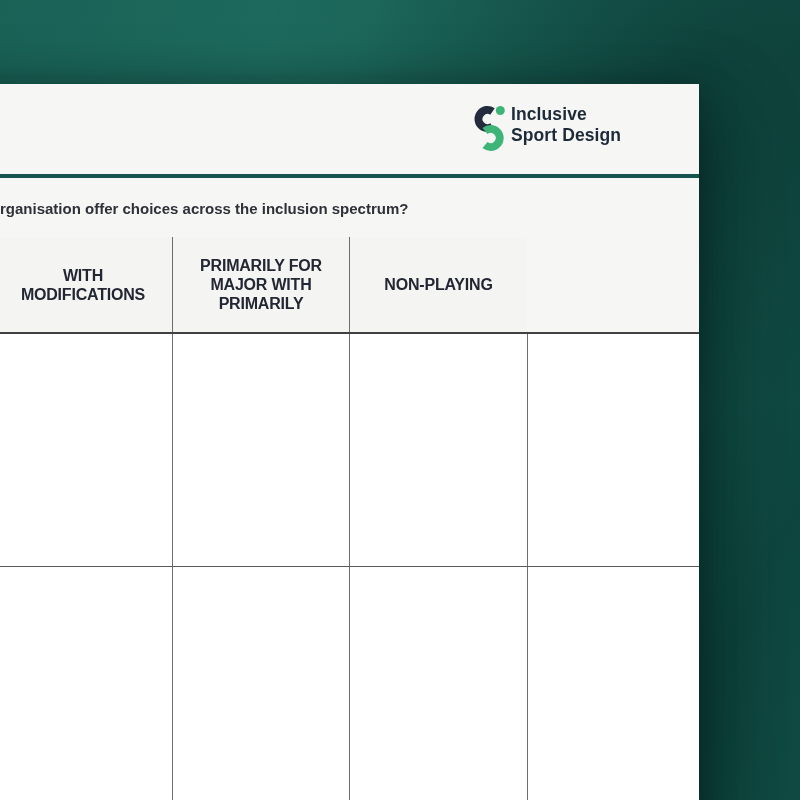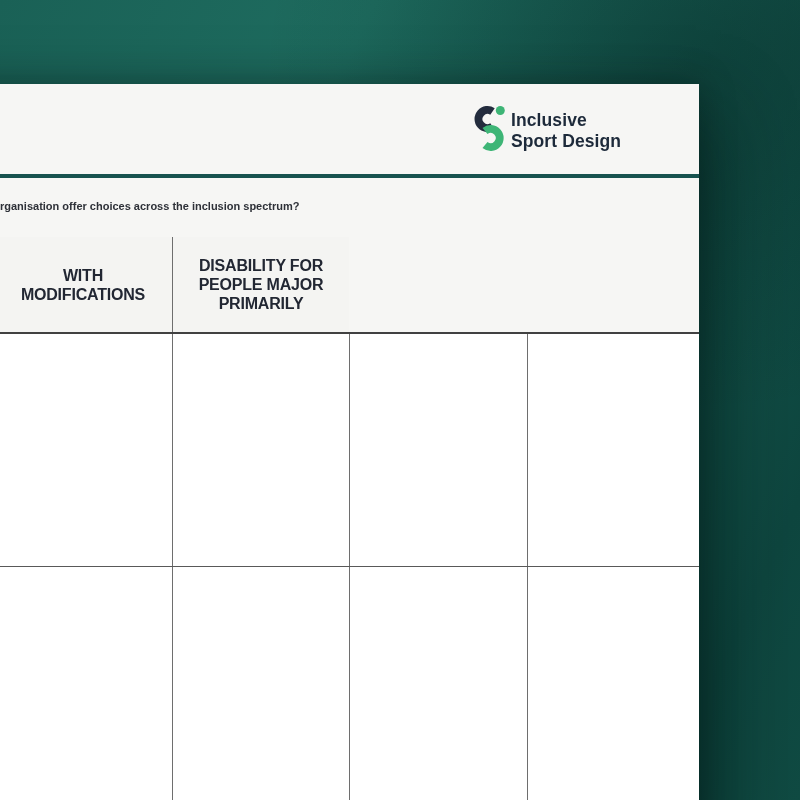--- a/index.html
+++ b/index.html
@@ -24,21 +24,21 @@
     width: 1059px;
     height: 760px;
     background: #f6f6f4;
     box-shadow: 0 0 34px rgba(0,0,0,0.28), 22px 26px 70px rgba(3,22,19,0.45);
   }
   .logo {
     position: absolute;
     left: 833px;
     top: 20px;
     display: flex;
-    align-items: flex-end;
+    align-items: flex-start;
   }
   .logo-icon { width: 32px; height: 48px; display: block; }
   .logo-text {
     margin-left: 6px;
     font-size: 17.5px;
     font-weight: 700;
     line-height: 21px;
     color: #1d2a3a;
     letter-spacing: 0.1px;
   }
@@ -47,21 +47,21 @@
     left: 0;
     top: 90px;
     width: 100%;
     height: 4px;
     background: #17534f;
   }
   .question {
     position: absolute;
     left: 360px;
     top: 116px;
-    font-size: 11px;
+    font-size: 15px;
     font-weight: 600;
     color: #2e3138;
     white-space: nowrap;
   }
   .spectrum-table {
     position: absolute;
     left: 354px;
     top: 153px;
     width: 705px;
   }
@@ -120,23 +120,26 @@
   <div class="question">rganisation offer choices across the inclusion spectrum?</div>
 
   <div class="spectrum-table">
 
     <div class="t-row t-head">
       <div class="th">
         <div>WITH</div>
         <div>MODIFICATIONS</div>
       </div>
       <div class="th">
-        <div>DISABILITY FOR</div>
-        <div>PEOPLE MAJOR</div>
+        <div>PRIMARILY FOR</div>
+        <div>MAJOR WITH</div>
         <div>PRIMARILY</div>
+      </div>
+      <div class="th">
+        <div>NON-PLAYING</div>
       </div>
     </div>
 
     <div class="t-row t-body-1">
       <div class="td"></div>
       <div class="td"></div>
       <div class="td"></div>
       <div class="td"></div>
     </div>
 

